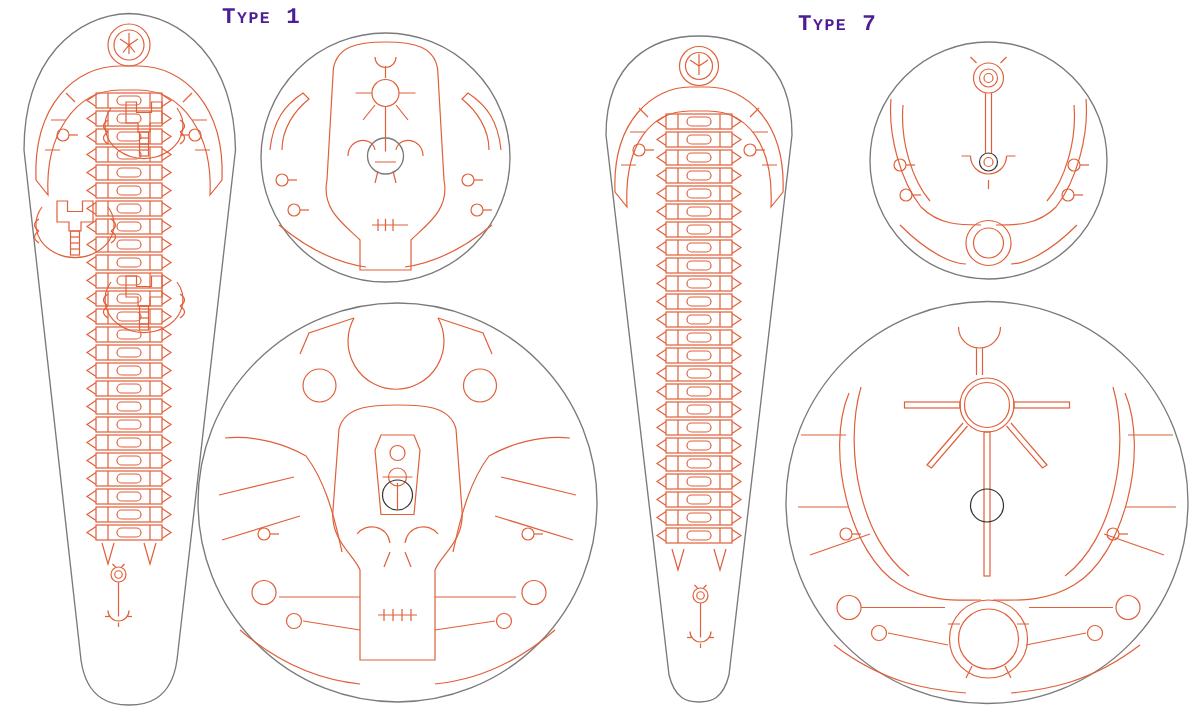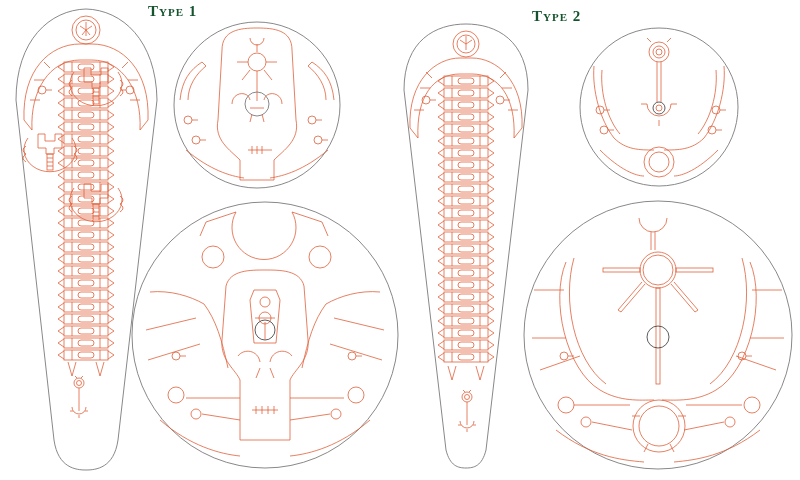--- a/index.html
+++ b/index.html
@@ -1,33 +1,33 @@
 <!DOCTYPE html>
 <html><head>
 <meta charset="utf-8">
 <style>
   html, body { margin: 0; padding: 0; background: #ffffff; }
   body { width: 800px; height: 480px; position: relative; overflow: hidden; font-family: "DejaVu Sans", sans-serif; }
   .title {
-    position: absolute; font-family: Liberation Serif, serif; font-weight: bold;
-    color: #14532d; font-size: 15px; letter-spacing: 1px; font-variant: small-caps; text-align: right;
+    position: absolute; font-family: Liberation Mono, monospace; font-weight: bold;
+    color: #4c1d95; font-size: 15px; letter-spacing: 1px; font-variant: small-caps; text-align: right;
   }
   svg.canvas { position: absolute; left: 0; top: 0; }
   .red { stroke: #e0603a; fill: none; stroke-width: 0.8; }
   .gray { stroke: #7a7a7a; fill: none; stroke-width: 0.9; }
   .dark { stroke: #333333; fill: none; stroke-width: 0.8; }
 </style>
 </head>
 <body>
 
 <div class="title" style="left:148px; top:3px;">
   <span>Type 1</span>
 </div>
 <div class="title" style="left:532px; top:8px;">
-  <span>Type 2</span>
+  <span>Type 7</span>
 </div>
 
 <svg class="canvas" width="800" height="480" viewBox="0 0 800 480">
   <defs>
 
     <g id="seg">
       <rect x="-22" y="0" width="44" height="10" class="red"></rect>
       <rect x="-8" y="2" width="16" height="6" rx="3" class="red"></rect>
       <line x1="-14" y1="0" x2="-14" y2="10" class="red"></line>
       <line x1="14" y1="0" x2="14" y2="10" class="red"></line>

